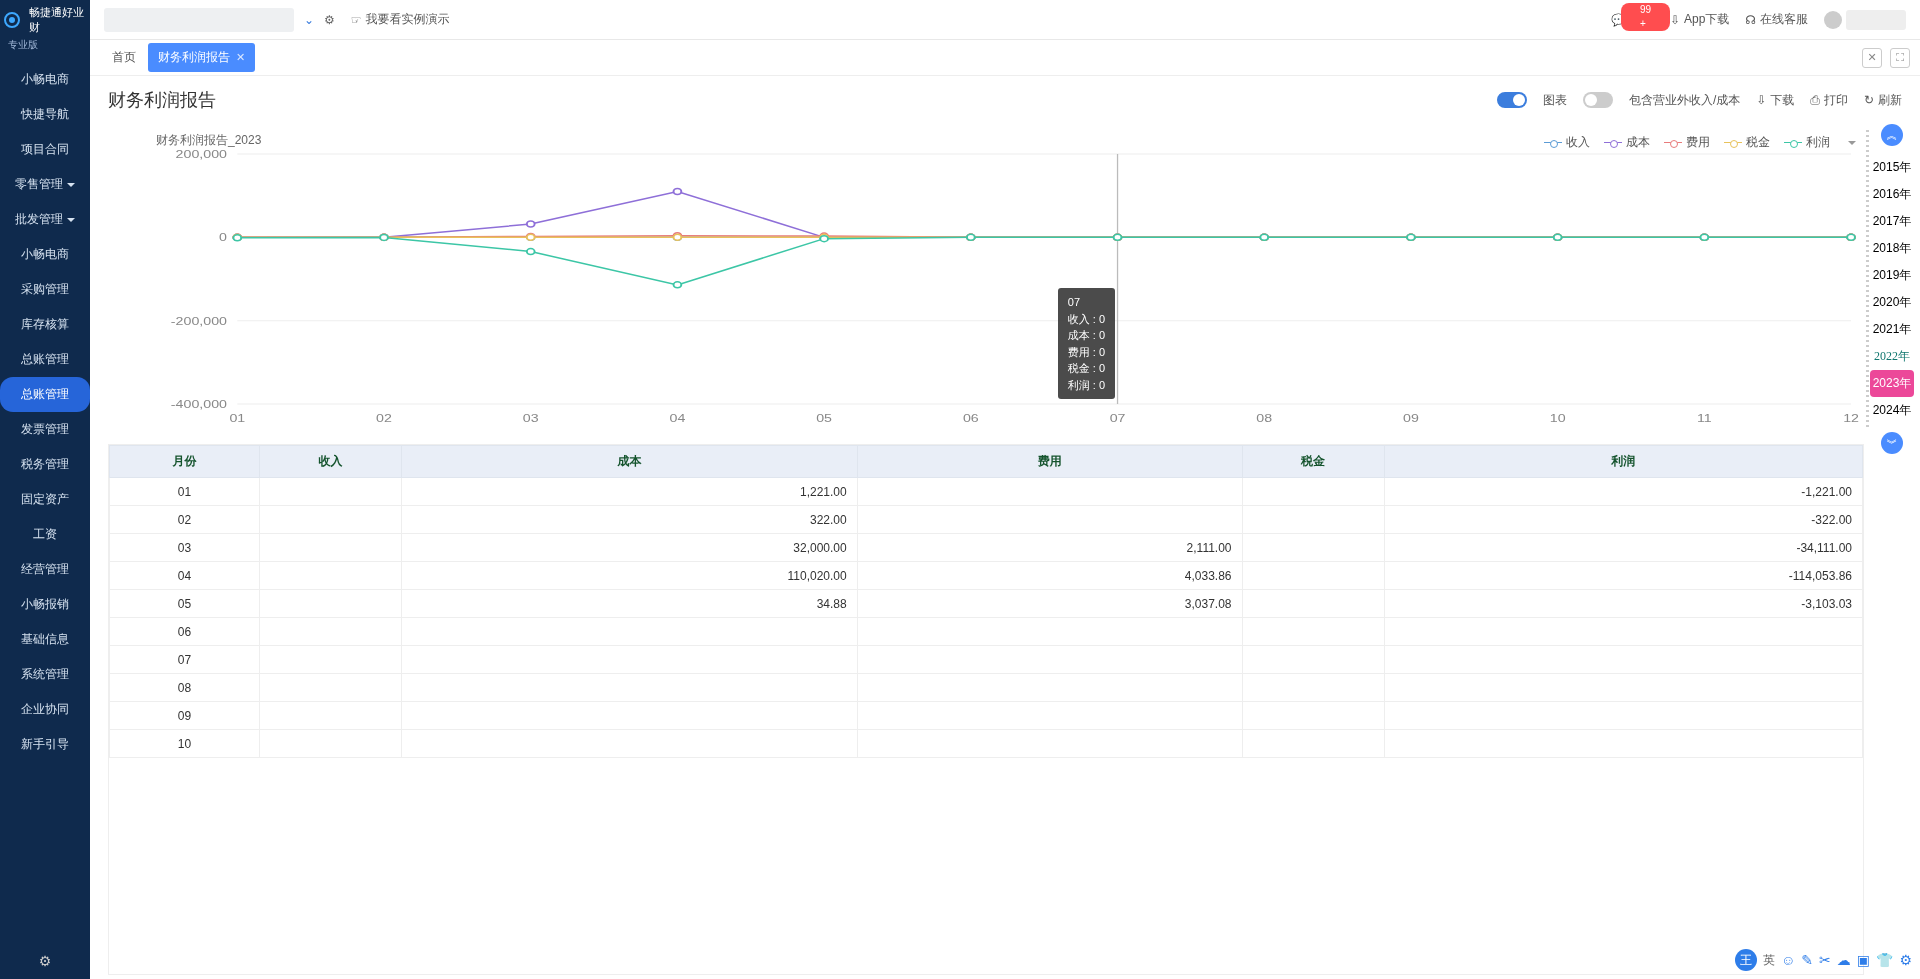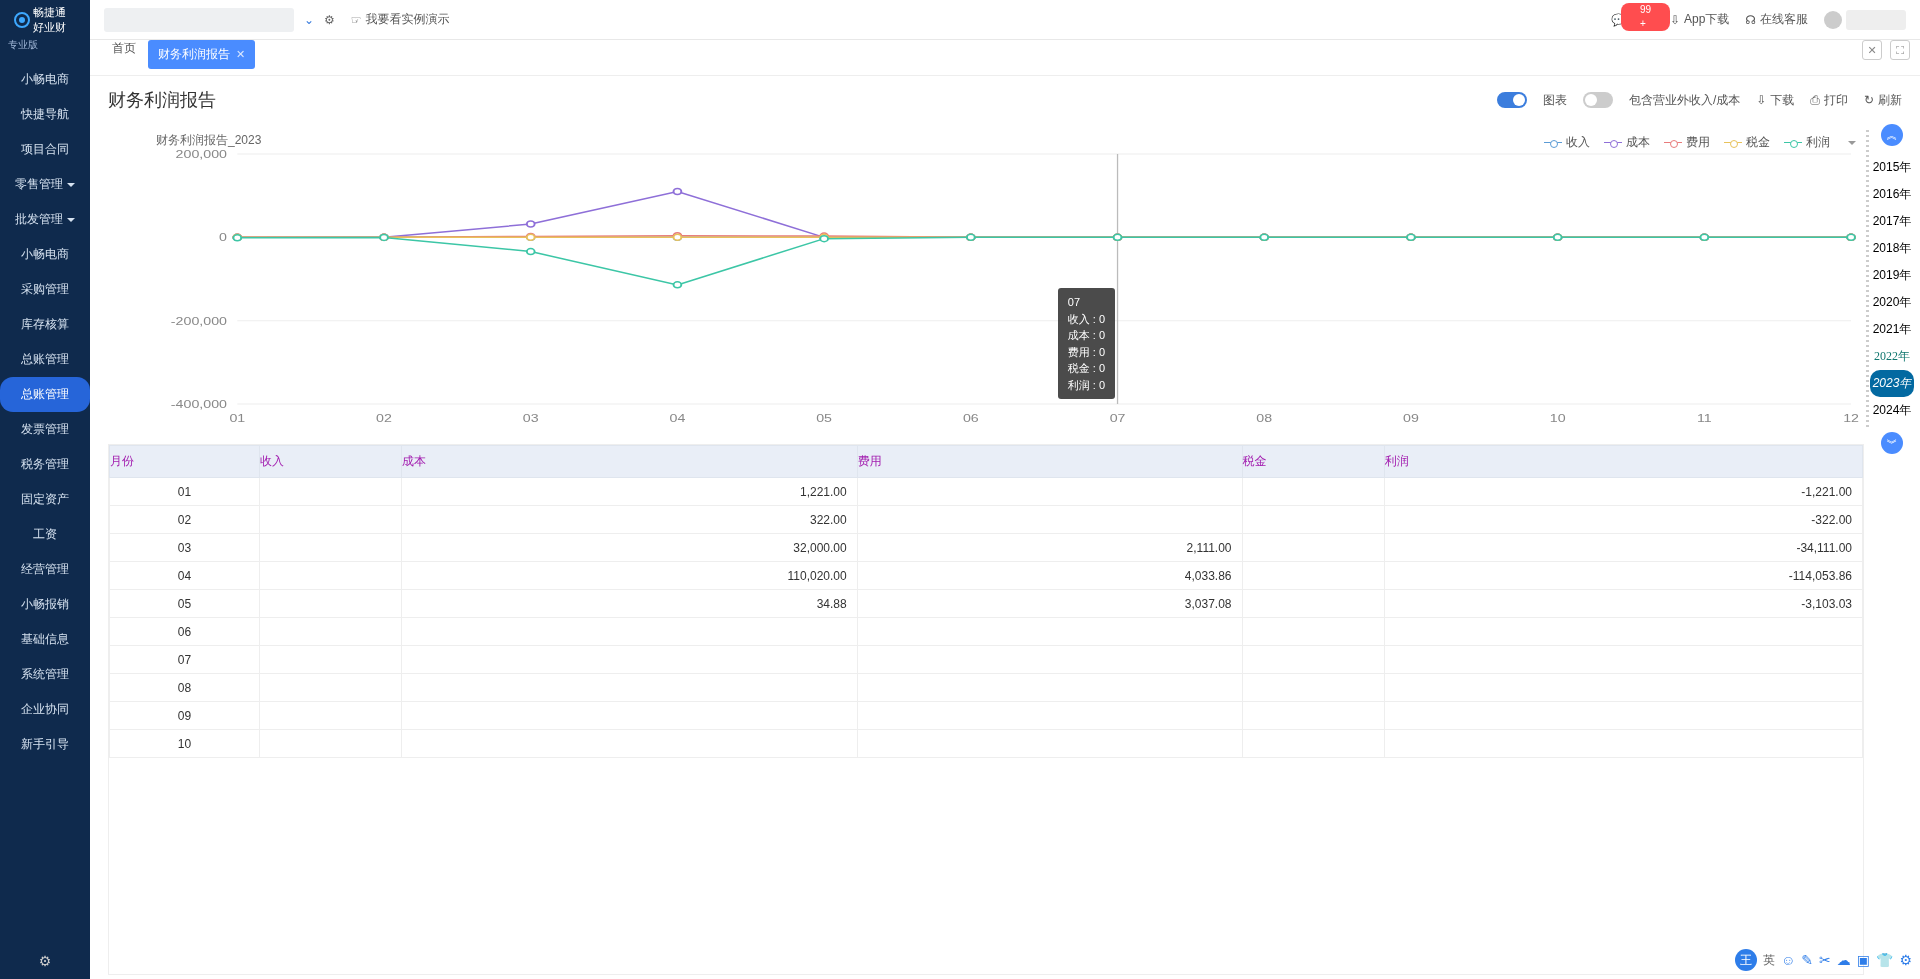--- a/index.html
+++ b/index.html
@@ -1,20 +1,20 @@
 <!DOCTYPE html>
 <html><head>
 <meta charset="utf-8">
 <style>
 * { margin: 0; padding: 0; box-sizing: border-box; }
 body { font-family: "Microsoft YaHei", Arial, sans-serif; font-size: 12px; color: #333; background: #fff; overflow: hidden; width: 1920px; height: 979px; }
 
 
 .sidebar { position: absolute; left: 0; top: 0; width: 90px; height: 979px; background: #0f2a4d; color: #fff; }
-.logo-area { height: 40px; padding: 4px 14px; font-size: 11px; display: flex; align-items: center; gap: 3px; }
+.logo-area { height: 40px; padding: 4px 4px; font-size: 11px; display: flex; align-items: center; gap: 9px; }
 .logo-mark { width: 16px; height: 16px; border: 2px solid #3da8ff; border-radius: 50%; position: relative; flex-shrink: 0; }
 .logo-mark::after { content: ''; position: absolute; left: 3px; top: 3px; width: 6px; height: 6px; background: #3da8ff; border-radius: 50%; }
 .sub-edition { font-size: 10px; color: #9db4d4; padding-left: 8px; margin-top: -2px; }
 .nav-items { margin-top: 10px; }
 .nav-item { height: 35px; display: flex; align-items: center; justify-content: center; font-size: 12px; color: #d6e2f0; cursor: pointer; position: relative; gap: 4px; }
 .nav-item.active { background: #2665d9; color: #fff; border-radius: 13px; }
 .nav-caret { width: 0; height: 0; border-left: 4px solid transparent; border-right: 4px solid transparent; border-top: 4px solid #d6e2f0; }
 .sidebar-gear { position: absolute; bottom: 10px; left: 0; width: 90px; text-align: center; color: #ccc; font-size: 14px; }
 
 
@@ -22,21 +22,21 @@
 .org-box { width: 190px; height: 24px; background: #eef0f2; border-radius: 3px; }
 .dd-caret { color: #3b7ddd; margin: 0 10px; font-size: 12px; }
 .gear2 { color: #666; margin-right: 16px; }
 .demo-link { display: flex; align-items: center; gap: 4px; color: #555; cursor: pointer; }
 .top-right { margin-left: auto; display: flex; align-items: center; gap: 16px; color: #555; }
 .tr-item { display: flex; align-items: center; gap: 4px; cursor: pointer; position: relative; }
 .badge-99 { position: absolute; top: -8px; left: 10px; background: #ff4d4f; color: #fff; font-size: 10px; padding: 0 19px; border-radius: 8px; line-height: 14px; }
 .avatar-box { width: 60px; height: 20px; background: #eee; border-radius: 3px; }
 
 
-.tabs-row { position: absolute; left: 90px; top: 40px; right: 0; height: 36px; display: flex; align-items: flex-start; padding: 0 10px; border-bottom: 1px solid #eee; }
+.tabs-row { position: absolute; left: 90px; top: 40px; right: 0; height: 36px; display: flex; align-items: center; padding: 0 10px; border-bottom: 1px solid #eee; }
 .tab-home { padding: 0 12px; color: #555; cursor: pointer; }
 .tab-active { background: #4a8cff; color: #fff; padding: 6px 10px; border-radius: 3px; display: flex; align-items: center; gap: 6px; cursor: pointer; }
 .tab-close-x { font-size: 11px; opacity: .8; }
 .tabs-right { margin-left: auto; display: flex; gap: 8px; align-items: center; }
 .rbtn { width: 20px; height: 20px; border: 1px solid #ccc; border-radius: 3px; display: flex; align-items: center; justify-content: center; color: #888; cursor: pointer; font-size: 11px; }
 
 
 .page-hdr { position: absolute; left: 90px; top: 76px; right: 0; height: 48px; display: flex; align-items: center; padding: 0 18px; }
 .page-title { font-size: 18px; color: #333; }
 .hdr-right { margin-left: auto; display: flex; align-items: center; gap: 16px; color: #555; }
@@ -58,32 +58,32 @@
 .leg-mark::after { content: ''; position: absolute; left: 6px; top: 1px; width: 6px; height: 6px; border: 1px solid var(--c); background: #fff; border-radius: 50%; }
 .leg-caret { width: 0; height: 0; border-left: 4px solid transparent; border-right: 4px solid transparent; border-top: 4px solid #999; margin-left: 4px; }
 svg.chart-svg { position: absolute; left: 0; top: 22px; width: 100%; height: 278px; }
 .ylabel { font-size: 11px; fill: #888; text-anchor: end; }
 .xlabel { font-size: 11px; fill: #888; text-anchor: middle; }
 .tooltip { position: absolute; background: rgba(50,50,50,.88); color: #fff; font-size: 11px; padding: 6px 10px; border-radius: 3px; line-height: 1.5; }
 
 
 .table-wrap { position: absolute; left: 108px; top: 444px; right: 56px; bottom: 4px; overflow: auto; border: 1px solid #eee; }
 table.data { width: 100%; border-collapse: collapse; font-size: 12px; }
-.data th { background: #e9eef7; color: #a21caf; font-weight: normal; height: 32px; border: 1px solid #dfe5ee; text-align: left; }
+.data th { background: #e9eef7; color: #14532d; font-weight: bold; height: 32px; border: 1px solid #dfe5ee; text-align: center; }
 .data td { border: 1px solid #eee; height: 28px; padding: 0 10px; }
 .td-month { text-align: center; width: 150px; }
 .td-num { text-align: right; }
 
 
 .year-rail { position: absolute; right: 6px; top: 124px; width: 44px; text-align: center; }
 .rail-btn { width: 22px; height: 22px; margin: 0 auto 8px; border-radius: 50%; background: #4a8cff; color: #fff; display: flex; align-items: center; justify-content: center; font-size: 11px; cursor: pointer; }
 .rail-btn.down { margin-top: 8px; }
 .year-item { font-size: 12px; color: #000000; padding: 5px 0; cursor: pointer; }
 .year-item.dark { color: #0f766e; font-family: Liberation Serif, serif; }
-.year-item.active { background: #0369a1; color: #fff; border-radius: 10px; font-style: italic; }
+.year-item.active { background: #ec4899; color: #fff; border-radius: 4px; }
 
 .resize-handle { position: absolute; right: 48px; top: 130px; width: 6px; height: 300px; cursor: col-resize; }
 .resize-handle::before { content: ''; position: absolute; left: 0; top: 0; bottom: 0; width: 3px; background: repeating-linear-gradient(#ccc 0 2px, transparent 2px 5px); }
 
 
 .ime-bar { position: absolute; right: 8px; bottom: 8px; display: flex; gap: 6px; align-items: center; }
 .ime-pill { background: #2e7de9; color: #fff; width: 22px; height: 22px; border-radius: 50%; display: flex; align-items: center; justify-content: center; font-size: 12px; }
 .ime-txt { color: #666; font-size: 12px; }
 .ime-ic { color: #2e7de9; font-size: 14px; }
 </style>

